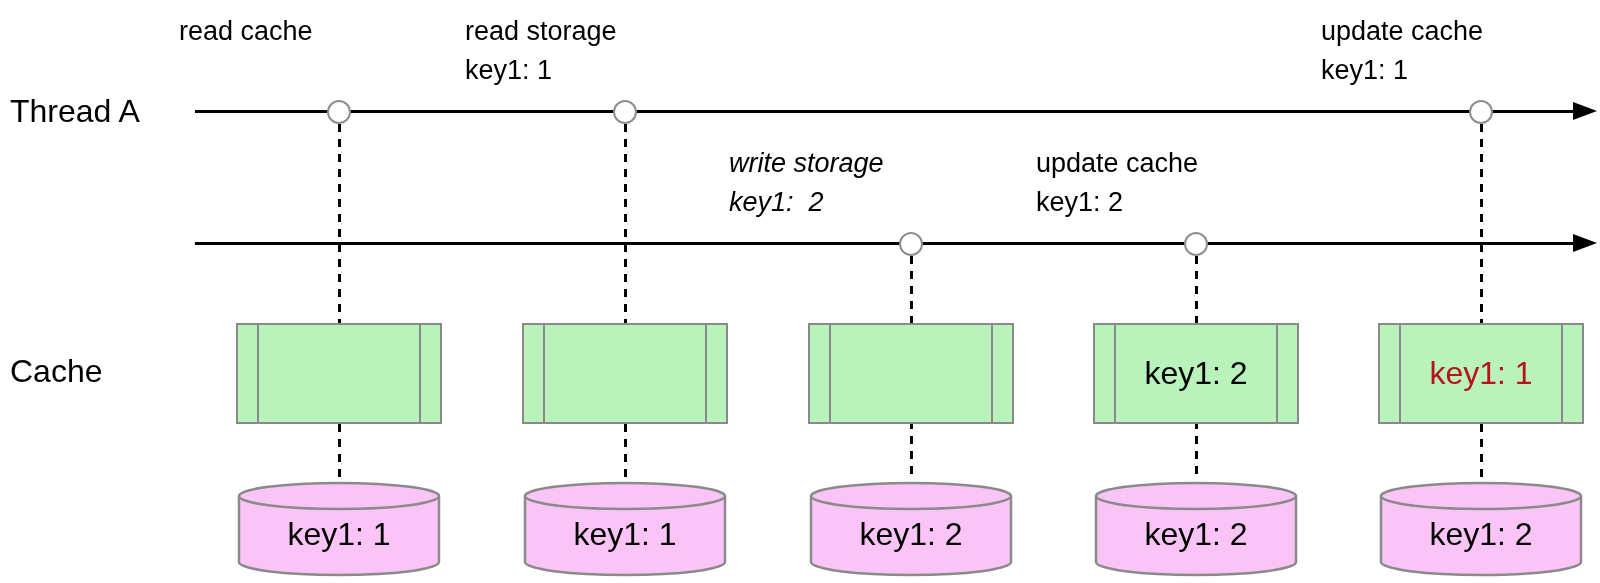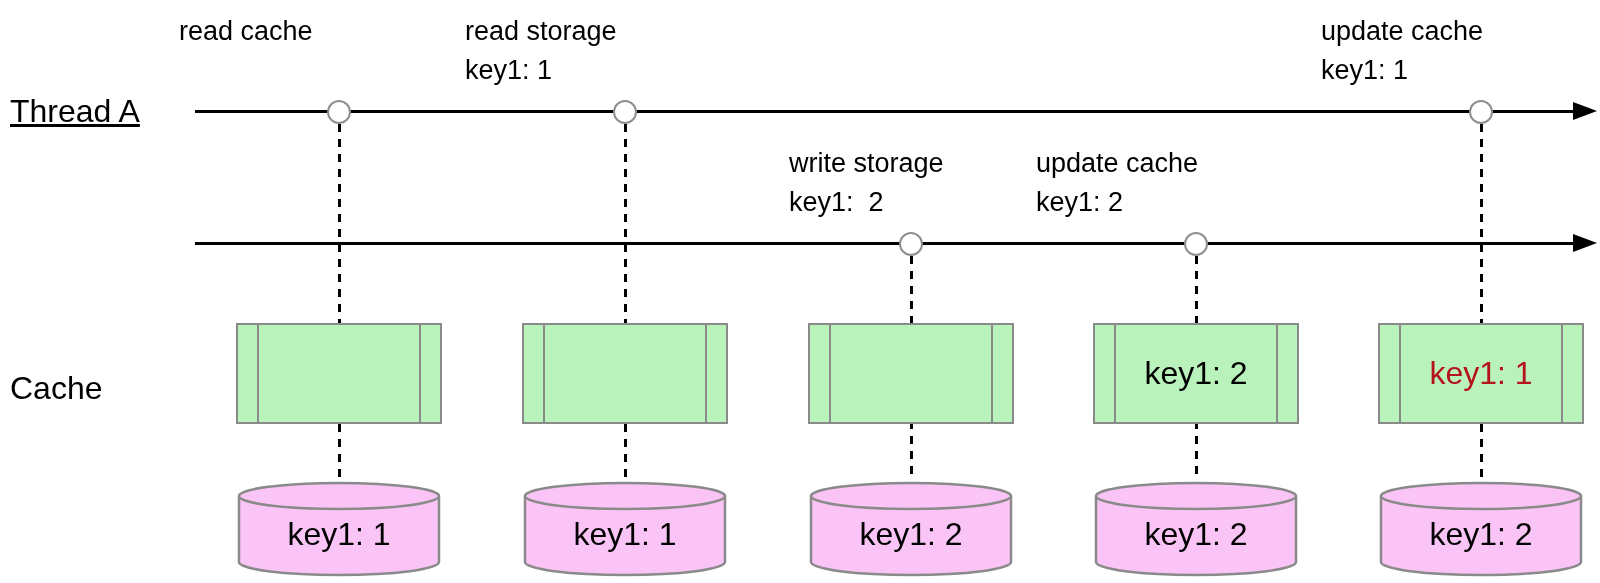--- a/index.html
+++ b/index.html
@@ -102,37 +102,37 @@
     line-height: 36px;
     white-space: pre;
     z-index: 2;
   }
 </style>
 </head>
 <body>
 
 <div id="canvas">
 
-  <div class="lane-label" style="top:92px;text-decoration:underline;">Thread A</div>
-  <div class="lane-label" style="top:369px;">Cache</div>
+  <div class="lane-label" style="top:92px;">Thread A</div>
+  <div class="lane-label" style="top:352px;">Cache</div>
 
   <div class="thread-line" style="top:110px;"></div>
   <div class="arrowhead" style="top:102px;"></div>
   <div class="thread-line" style="top:242px;"></div>
   <div class="arrowhead" style="top:234px;"></div>
 
   <div class="dash-line" style="left:338px;  top:124px; height:356px;"></div>
   <div class="dash-line" style="left:624px;  top:124px; height:356px;"></div>
   <div class="dash-line" style="left:910px;  top:256px; height:224px;"></div>
   <div class="dash-line" style="left:1195px; top:256px; height:224px;"></div>
   <div class="dash-line" style="left:1480px; top:124px; height:356px;"></div>
 
   <div class="event-label" style="left:179px;  top:12px;"><span>read cache</span><br></div>
   <div class="event-label" style="left:465px;  top:12px;"><span>read storage</span><br><span>key1: 1</span></div>
-  <div class="event-label" style="left:789px;  top:144px;"><span>write storage</span><br><span>key1:  2</span></div>
+  <div class="event-label" style="left:729px;  top:144px;font-style:italic;"><span>write storage</span><br><span>key1:  2</span></div>
   <div class="event-label" style="left:1036px; top:144px;"><span>update cache</span><br><span>key1: 2</span></div>
   <div class="event-label" style="left:1321px; top:12px;"><span>update cache</span><br><span>key1: 1</span></div>
 
   <div class="event-circle" style="left:327px;  top:100px;"></div>
   <div class="event-circle" style="left:613px;  top:100px;"></div>
   <div class="event-circle" style="left:899px;  top:232px;"></div>
   <div class="event-circle" style="left:1184px; top:232px;"></div>
   <div class="event-circle" style="left:1469px; top:100px;"></div>
 
   <div class="cache-box" style="left:236px;">

